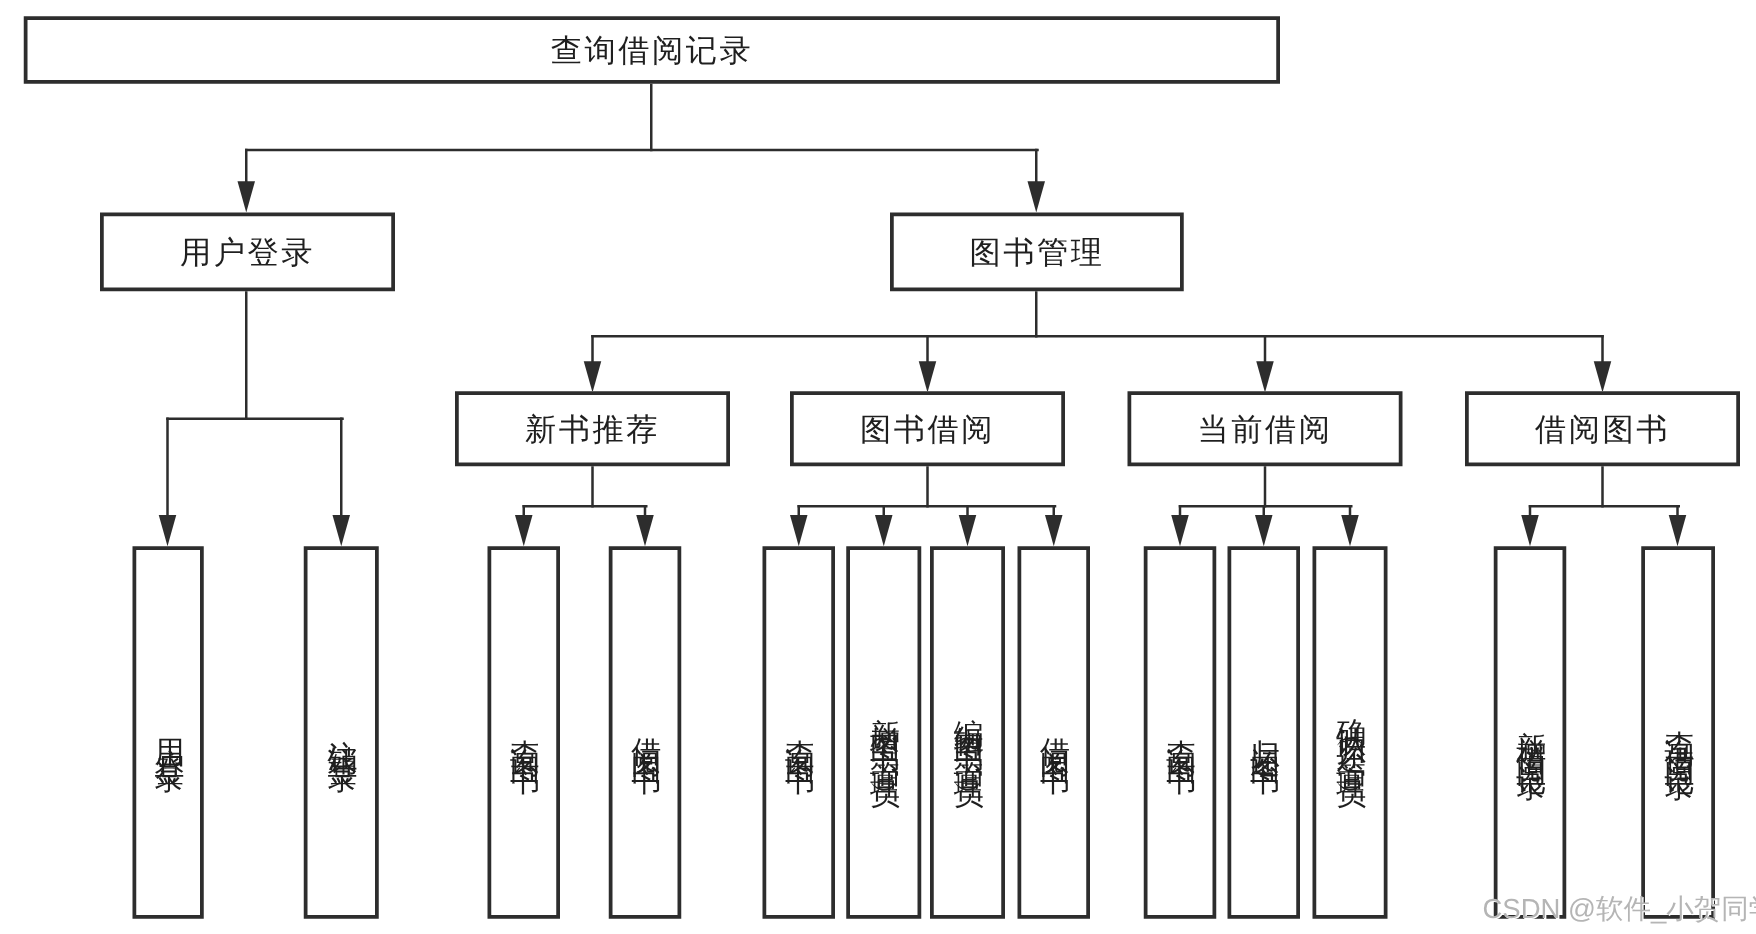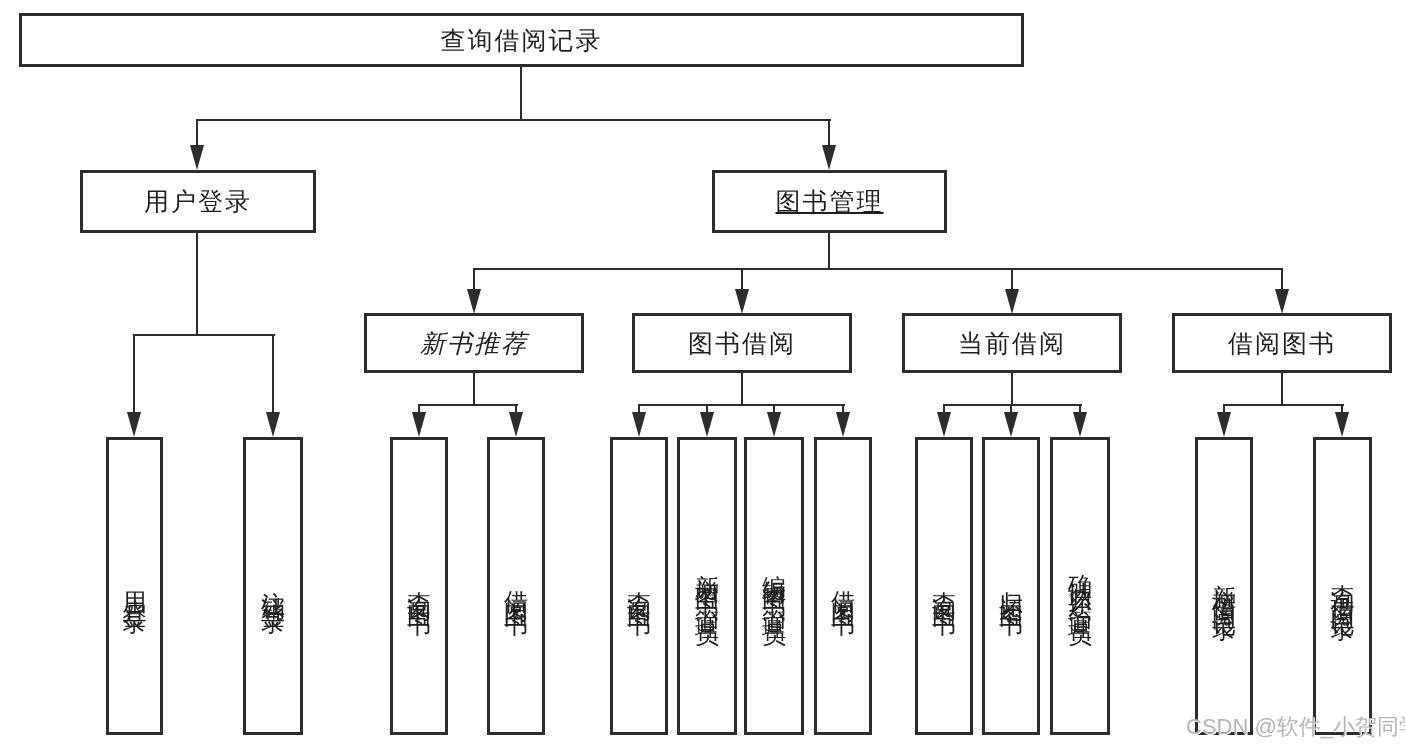--- a/index.html
+++ b/index.html
@@ -86,21 +86,21 @@
   <div class="vline" style="left:520px; top:67px; height:54px;"></div>
   <div class="hline" style="left:196px; top:119px; width:635px;"></div>
   <div class="vline" style="left:196px; top:119px; height:28px;"></div>
   <div class="arrow-down" style="left:190px; top:145px;"></div>
   <div class="vline" style="left:828px; top:119px; height:28px;"></div>
   <div class="arrow-down" style="left:822px; top:145px;"></div>
 
   <div class="box" style="left:80px; top:170px; width:236px; height:63px;">
     <span>用户登录</span>
   </div>
-  <div class="box" style="left:712px; top:170px; width:235px; height:63px;text-decoration:underline;">
+  <div class="box" style="left:712px; top:170px; width:235px; height:63px;">
     <span>图书管理</span>
   </div>
 
   <div class="vline" style="left:196px; top:233px; height:103px;"></div>
   <div class="hline" style="left:133px; top:334px; width:142px;"></div>
   <div class="vline" style="left:133px; top:334px; height:80px;"></div>
   <div class="arrow-down" style="left:127px; top:412px;"></div>
   <div class="vline" style="left:272px; top:334px; height:80px;"></div>
   <div class="arrow-down" style="left:266px; top:412px;"></div>
 
@@ -108,21 +108,21 @@
   <div class="hline" style="left:473px; top:268px; width:810px;"></div>
   <div class="vline" style="left:473px; top:268px; height:23px;"></div>
   <div class="arrow-down" style="left:467px; top:289px;"></div>
   <div class="vline" style="left:741px; top:268px; height:23px;"></div>
   <div class="arrow-down" style="left:735px; top:289px;"></div>
   <div class="vline" style="left:1011px; top:268px; height:23px;"></div>
   <div class="arrow-down" style="left:1005px; top:289px;"></div>
   <div class="vline" style="left:1281px; top:268px; height:23px;"></div>
   <div class="arrow-down" style="left:1275px; top:289px;"></div>
 
-  <div class="box" style="left:364px; top:313px; width:220px; height:60px;font-style:italic;">
+  <div class="box" style="left:364px; top:313px; width:220px; height:60px;">
     <span>新书推荐</span>
   </div>
   <div class="box" style="left:902px; top:313px; width:220px; height:60px;">
     <span>当前借阅</span>
   </div>
   <div class="box" style="left:632px; top:313px; width:220px; height:60px;">
     <span>图书借阅</span>
   </div>
   <div class="box" style="left:1172px; top:313px; width:220px; height:60px;">
     <span>借阅图书</span>

